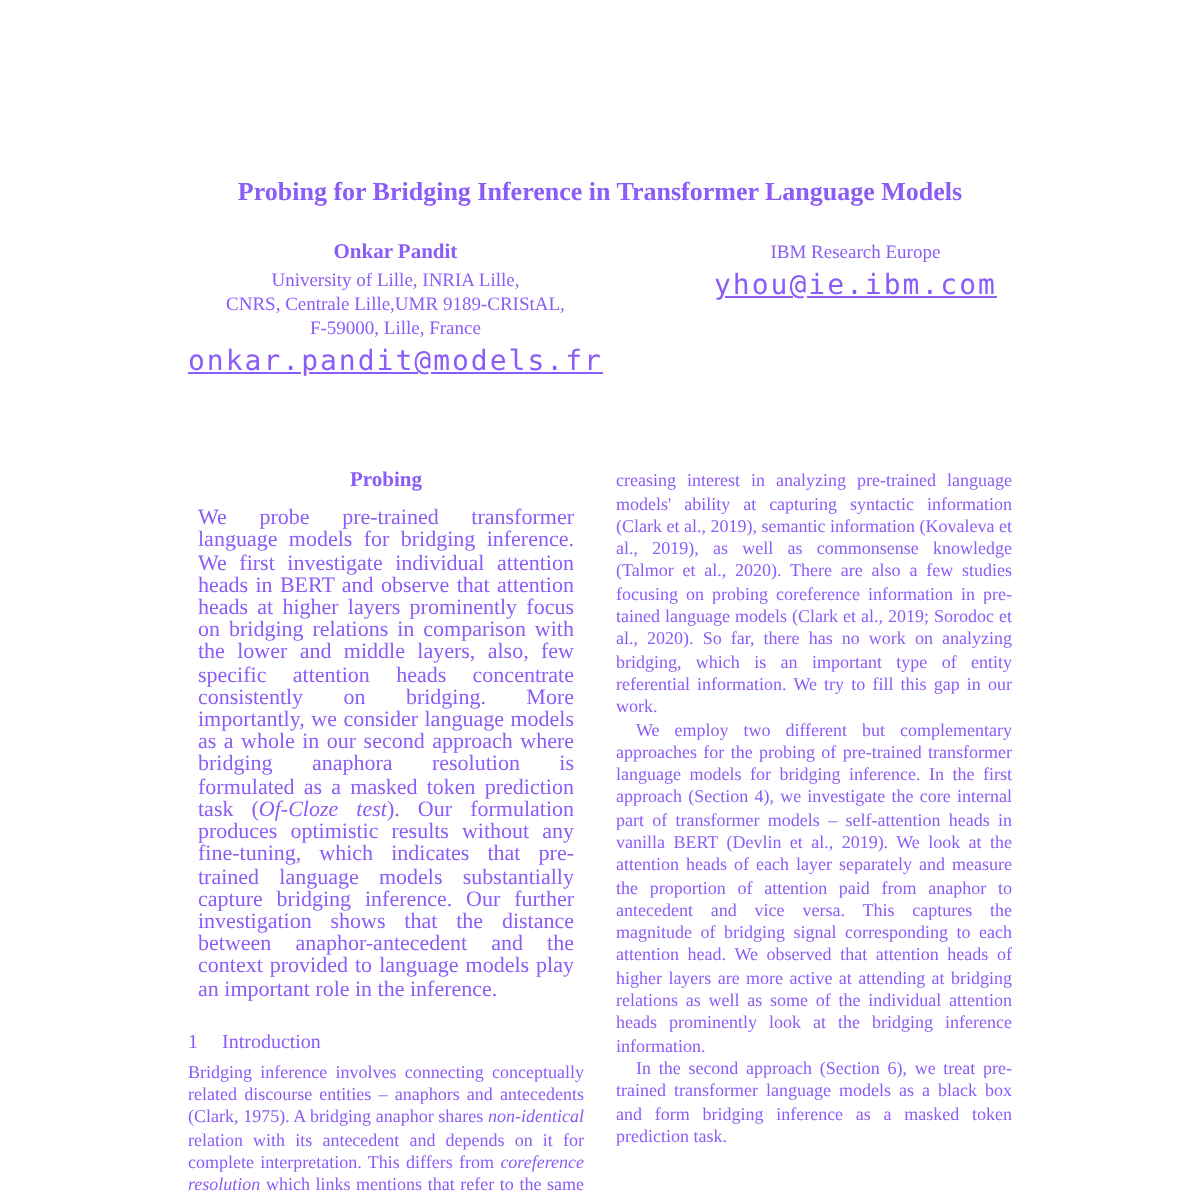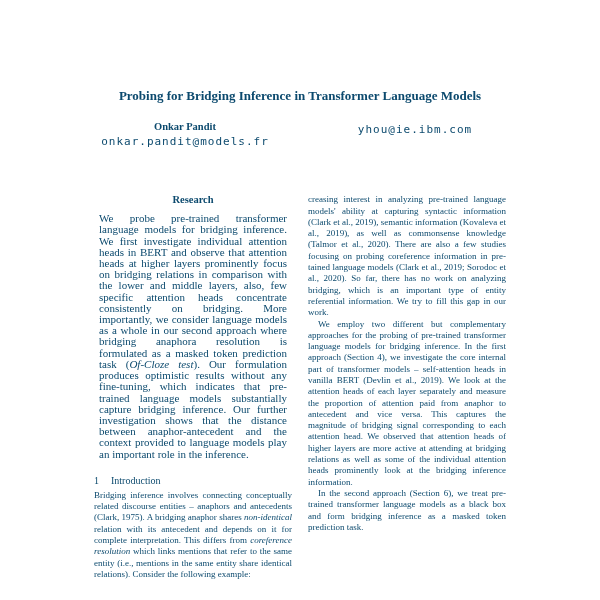--- a/index.html
+++ b/index.html
@@ -1,21 +1,21 @@
 <!DOCTYPE html>
 <html lang="en"><head>
 <meta charset="utf-8">
 <style>
   * { margin: 0; padding: 0; box-sizing: border-box; }
   html, body { background: #ffffff; }
   .page {
     width: 600px;
     height: 600px;
     background: #ffffff;
-    color: #0c4a6e;
+    color: #8b5cf6;
     overflow: hidden;
     padding: 88px 94px 0 94px;
     font-family: "Liberation Serif", serif;
     position: relative;
   }
   .title {
     font-size: 13px;
     font-weight: bold;
     text-align: center;
     line-height: 1.25;
@@ -23,24 +23,25 @@
   .authors {
     display: flex;
     margin-top: 17px;
     gap: 48px;
   }
   .author { flex: 1; text-align: center; }
   .author-name { font-weight: bold; font-size: 10.5px; margin-bottom: 3px; }
   .author-affil { font-size: 9.5px; line-height: 12px; }
   .author-email {
     font-family: "DejaVu Sans Mono", monospace;
-    font-size: 11px;
+    font-size: 14px;
     letter-spacing: 1px;
     margin-top: 2px;
     white-space: nowrap;
+    text-decoration: underline;
   }
   .columns {
     display: flex;
     gap: 16px;
     margin-top: 46px;
   }
   .col { flex: 1; min-width: 0; }
   .abstract-heading {
     text-align: center;
     font-weight: bold;
@@ -75,33 +76,39 @@
 </head>
 <body>
 
 <div class="page">
 
   <h1 class="title">Probing for Bridging Inference in Transformer Language Models</h1>
 
   <div class="authors">
     <div class="author">
       <div class="author-name">Onkar Pandit</div>
+      <div class="author-affil">
+          <div>University of Lille, INRIA Lille,</div>
+          <div>CNRS, Centrale Lille,UMR 9189-CRIStAL,</div>
+          <div>F-59000, Lille, France</div>
+        </div>
       <div class="author-email">onkar.pandit@models.fr</div>
     </div>
     <div class="author">
       <div class="author-affil">
+          <div>IBM Research Europe</div>
         </div>
       <div class="author-email">yhou@ie.ibm.com</div>
     </div>
   </div>
 
   <div class="columns">
 
     <div class="col">
-      <div class="abstract-heading">Research</div>
+      <div class="abstract-heading">Probing</div>
       <p class="abstract-text"><span>We probe pre-trained transformer language models for bridging inference. We first investigate individual attention heads in BERT and observe that attention heads at higher layers prominently focus on bridging relations in comparison with the lower and middle layers, also, few specific attention heads concentrate consistently on bridging. More importantly, we consider language models as a whole in our second approach where bridging anaphora resolution is formulated as a masked token prediction task (</span><span class="italic">Of-Cloze test</span><span>). Our formulation produces optimistic results without any fine-tuning, which indicates that pre-trained language models substantially capture bridging inference. Our further investigation shows that the distance between anaphor-antecedent and the context provided to language models play an important role in the inference.</span></p>
       <div class="section-heading">
         <span class="sec-num">1</span><span class="sec-title">Introduction</span>
       </div>
       <p class="body-text"><span>Bridging inference involves connecting conceptually related discourse entities – anaphors and antecedents (Clark, 1975). A bridging anaphor shares </span><span class="italic">non-identical</span><span> relation with its antecedent and depends on it for complete interpretation. This differs from </span><span class="italic">coreference resolution</span><span> which links mentions that refer to the same entity (i.e., mentions in the same entity share identical relations). Consider the following example:</span></p>
     </div>
 
     <div class="col">
       <p class="body-text"><span>creasing interest in analyzing pre-trained language models' ability at capturing syntactic information (Clark et al., 2019), semantic information (Kovaleva et al., 2019), as well as commonsense knowledge (Talmor et al., 2020). There are also a few studies focusing on probing coreference information in pre-tained language models (Clark et al., 2019; Sorodoc et al., 2020). So far, there has no work on analyzing bridging, which is an important type of entity referential information. We try to fill this gap in our work.</span></p>
       <p class="body-text indent"><span>We employ two different but complementary approaches for the probing of pre-trained transformer language models for bridging inference. In the first approach (Section 4), we investigate the core internal part of transformer models – self-attention heads in vanilla BERT (Devlin et al., 2019). We look at the attention heads of each layer separately and measure the proportion of attention paid from anaphor to antecedent and vice versa. This captures the magnitude of bridging signal corresponding to each attention head. We observed that attention heads of higher layers are more active at attending at bridging relations as well as some of the individual attention heads prominently look at the bridging inference information.</span></p>

